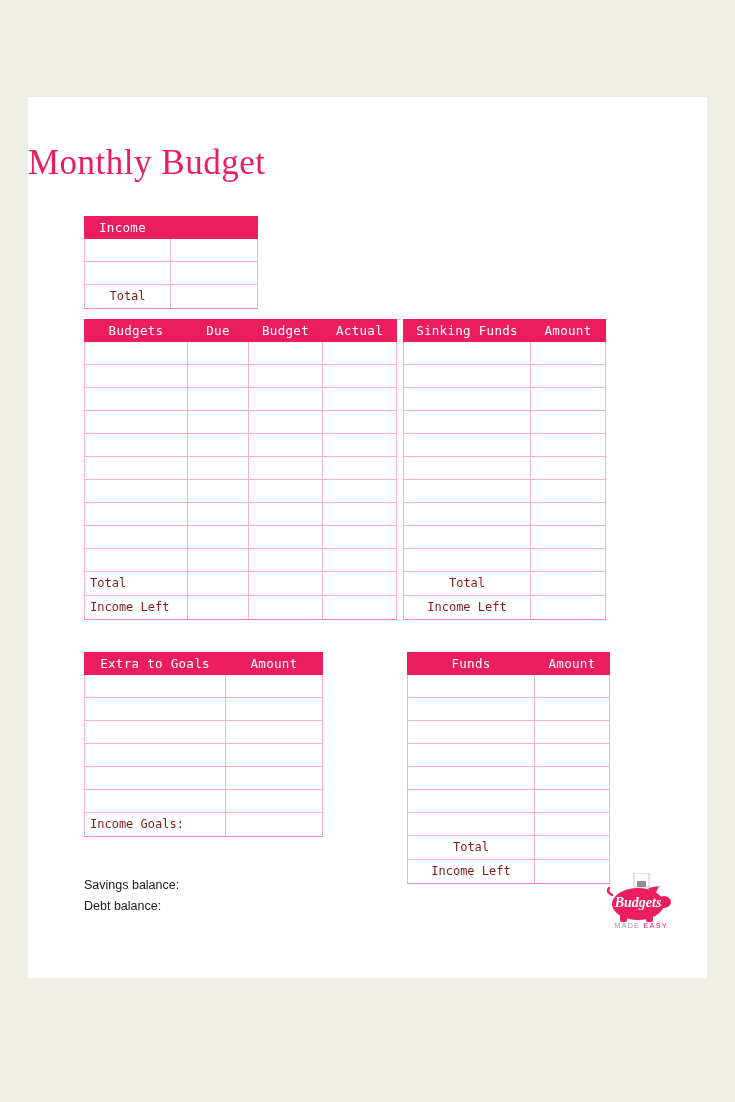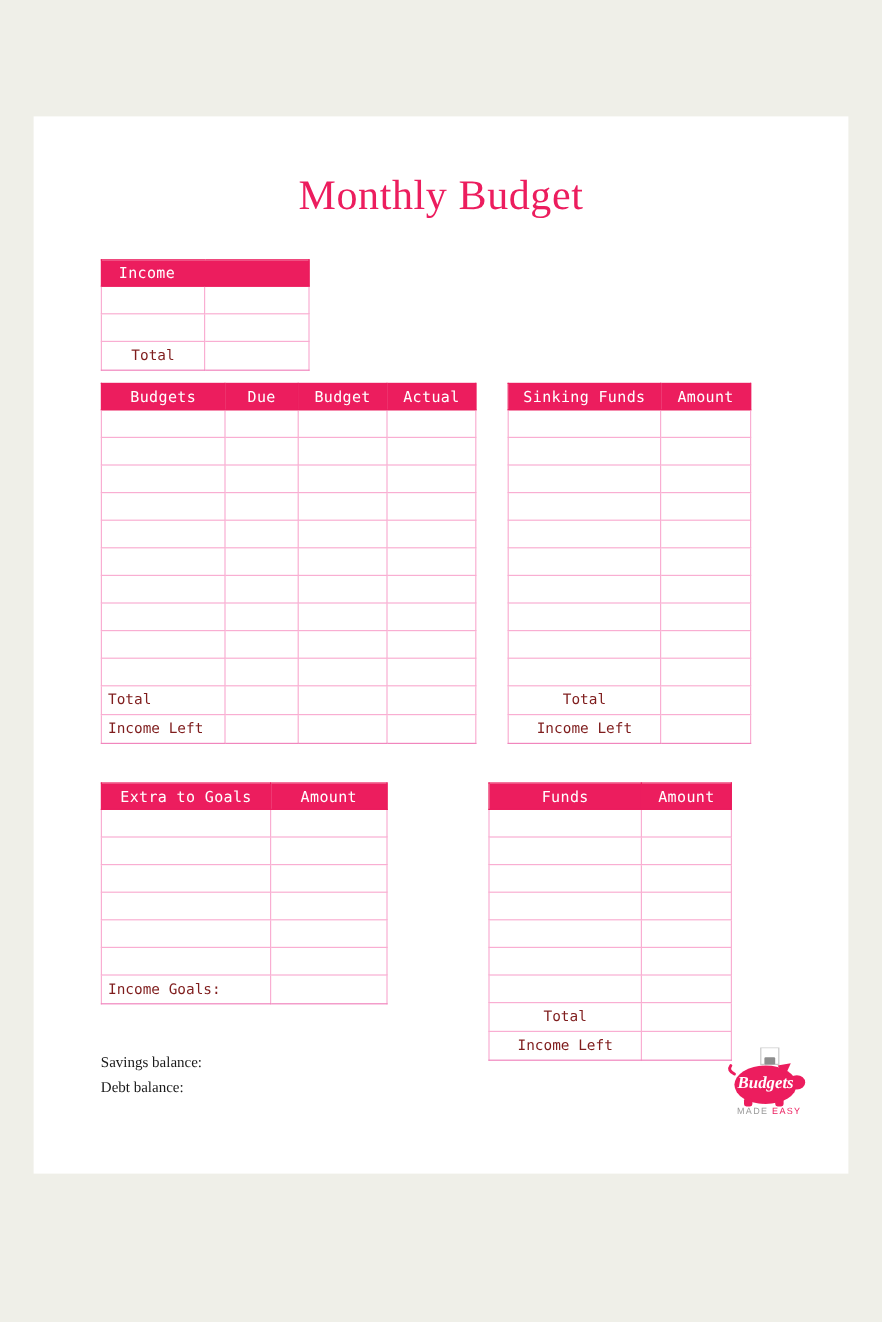--- a/index.html
+++ b/index.html
@@ -22,21 +22,21 @@
     height: 881px;
     background: #ffffff;
   }
 
   
   .title {
     position: absolute;
     left: 0;
     top: 46px;
     width: 679px;
-    text-align: center;
+    text-align: left;
     font-family: "Liberation Serif", "DejaVu Serif", serif;
     font-size: 35px;
     color: #ec1d5e;
     letter-spacing: 0.5px;
   }
 
   
   .tbl {
     position: absolute;
     border-collapse: collapse;
@@ -86,38 +86,38 @@
   #tbl-income   { left: 56px;  top: 119px; width: 173px; padding-left: 44px; }
   #tbl-income col.c1 { width: 86px; }
   #tbl-income col.c2 { width: 87px; }
 
   #tbl-expenses { left: 56px;  top: 222px; width: 312px; }
   #tbl-expenses col.c1 { width: 103px; }
   #tbl-expenses col.c2 { width: 61px; }
   #tbl-expenses col.c3 { width: 74px; }
   #tbl-expenses col.c4 { width: 74px; }
 
-  #tbl-sinking  { left: 395px; top: 222px; width: 202px; }
+  #tbl-sinking  { left: 375px; top: 222px; width: 202px; }
   #tbl-sinking col.c1 { width: 127px; }
   #tbl-sinking col.c2 { width: 75px; }
 
   #tbl-goals    { left: 56px;  top: 555px; width: 238px; }
   #tbl-goals col.c1 { width: 141px; }
   #tbl-goals col.c2 { width: 97px; }
 
   #tbl-cash     { left: 379px; top: 555px; width: 202px; }
   #tbl-cash col.c1 { width: 127px; }
   #tbl-cash col.c2 { width: 75px; }
 
   
   .balances {
     position: absolute;
     left: 56px;
     top: 778px;
-    font-family: Liberation Serif, serif;
+    font-family: Liberation Sans, sans-serif;
     font-size: 12.5px;
     color: #1a1a1a;
     line-height: 21px;
   }
 
   
   #logo {
     position: absolute;
     left: 574px;
     top: 776px;

